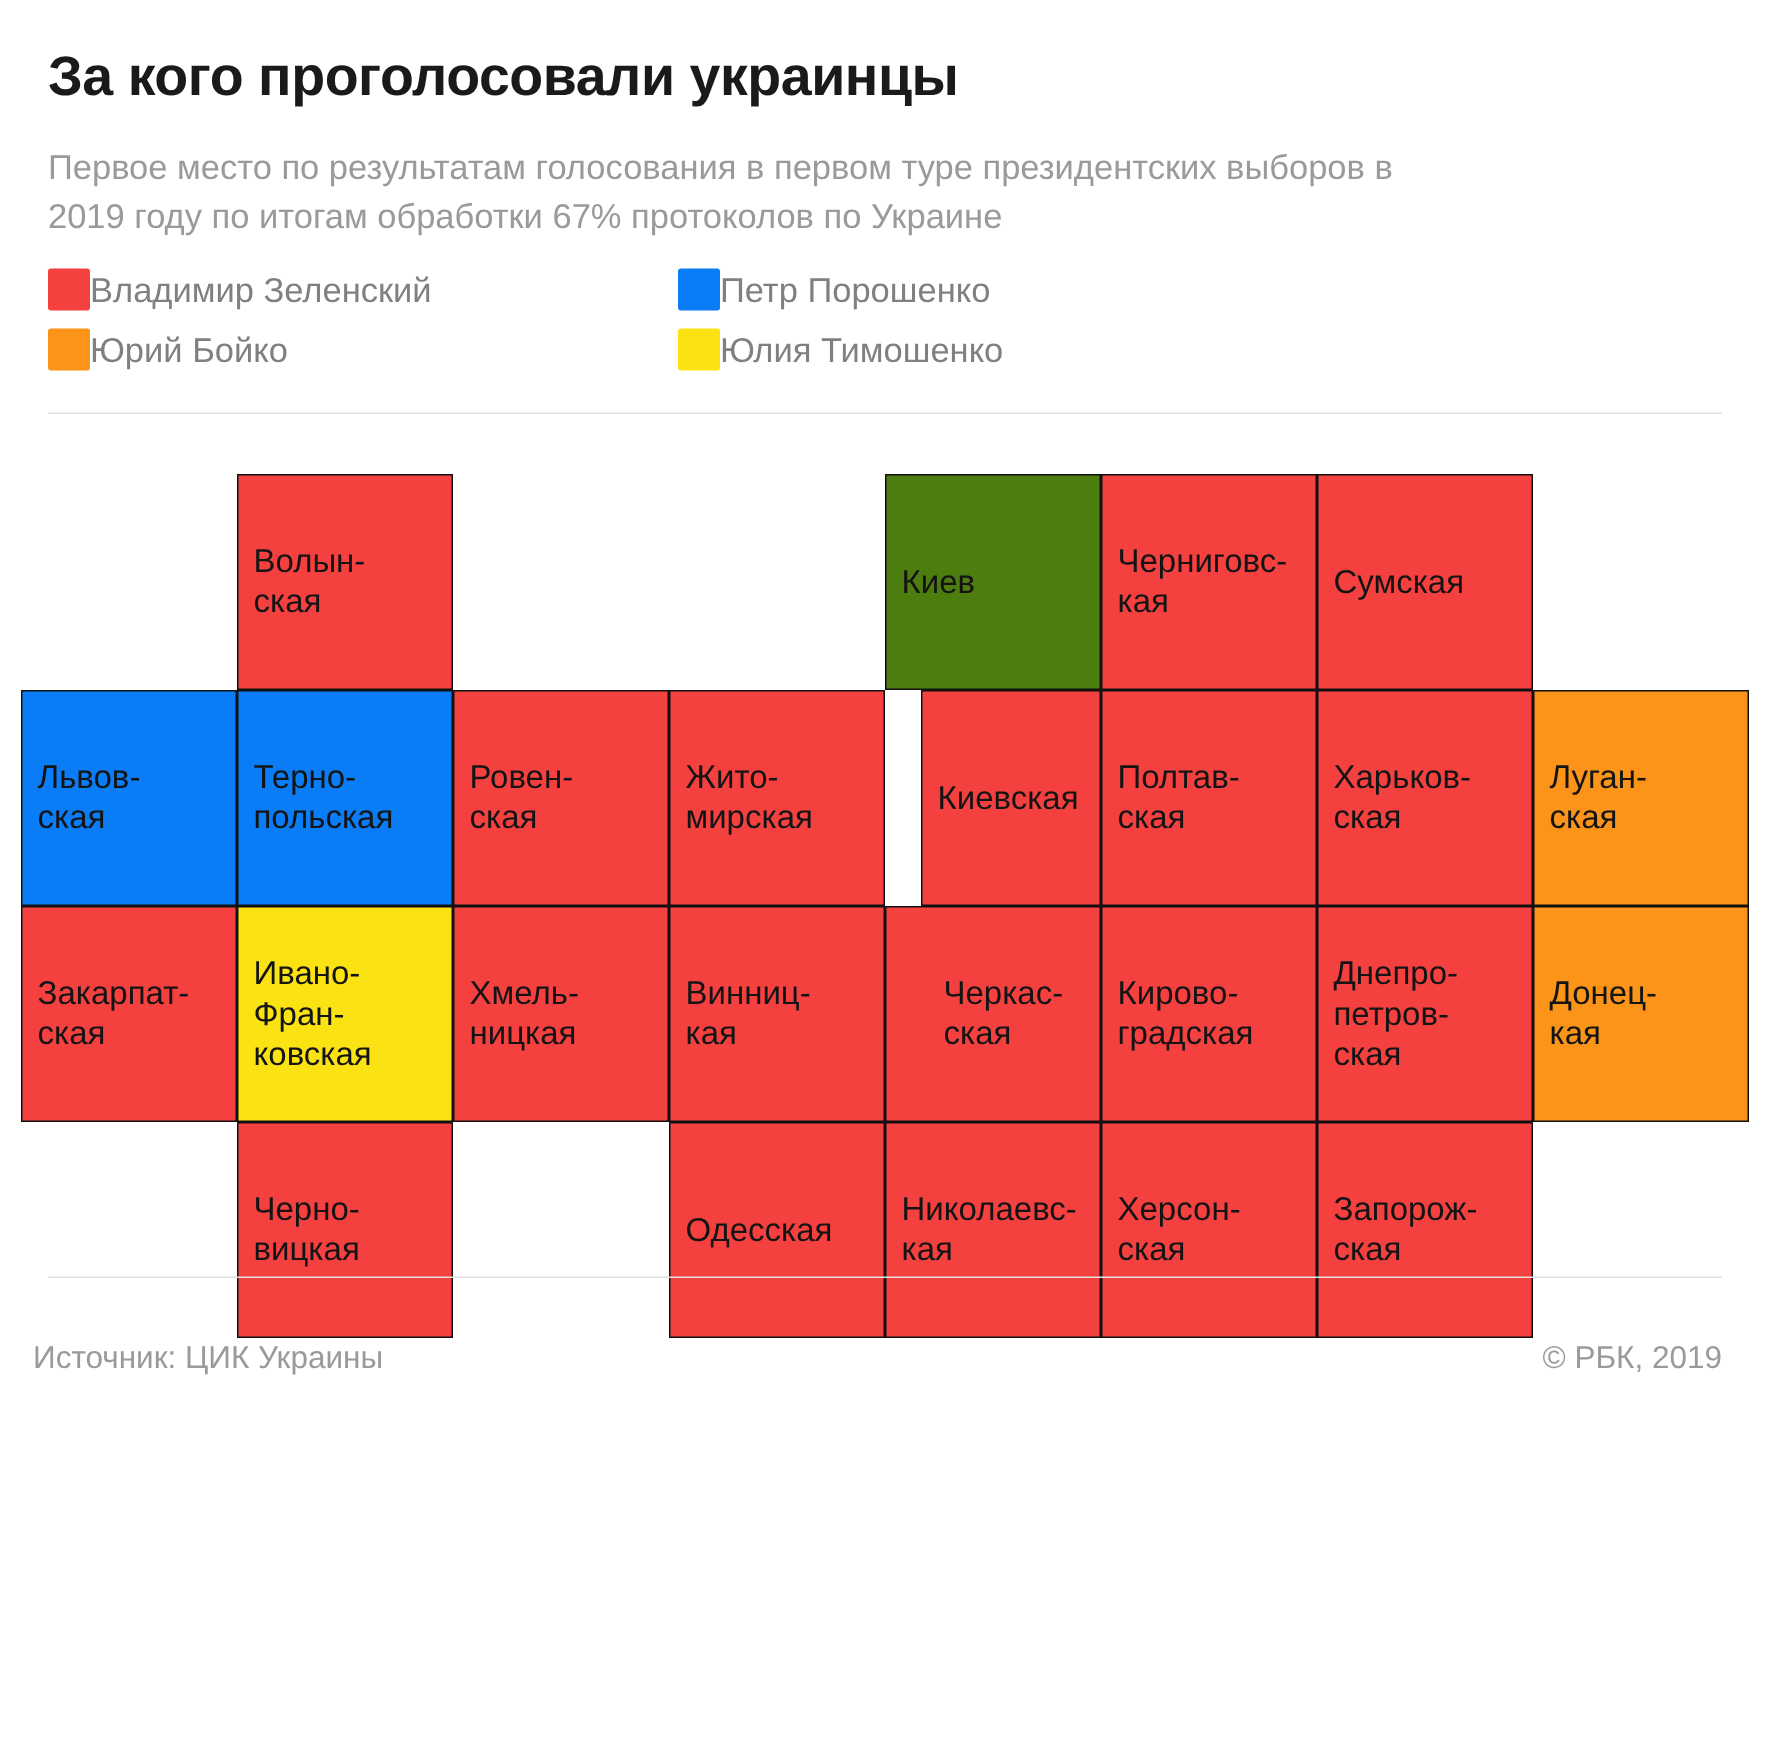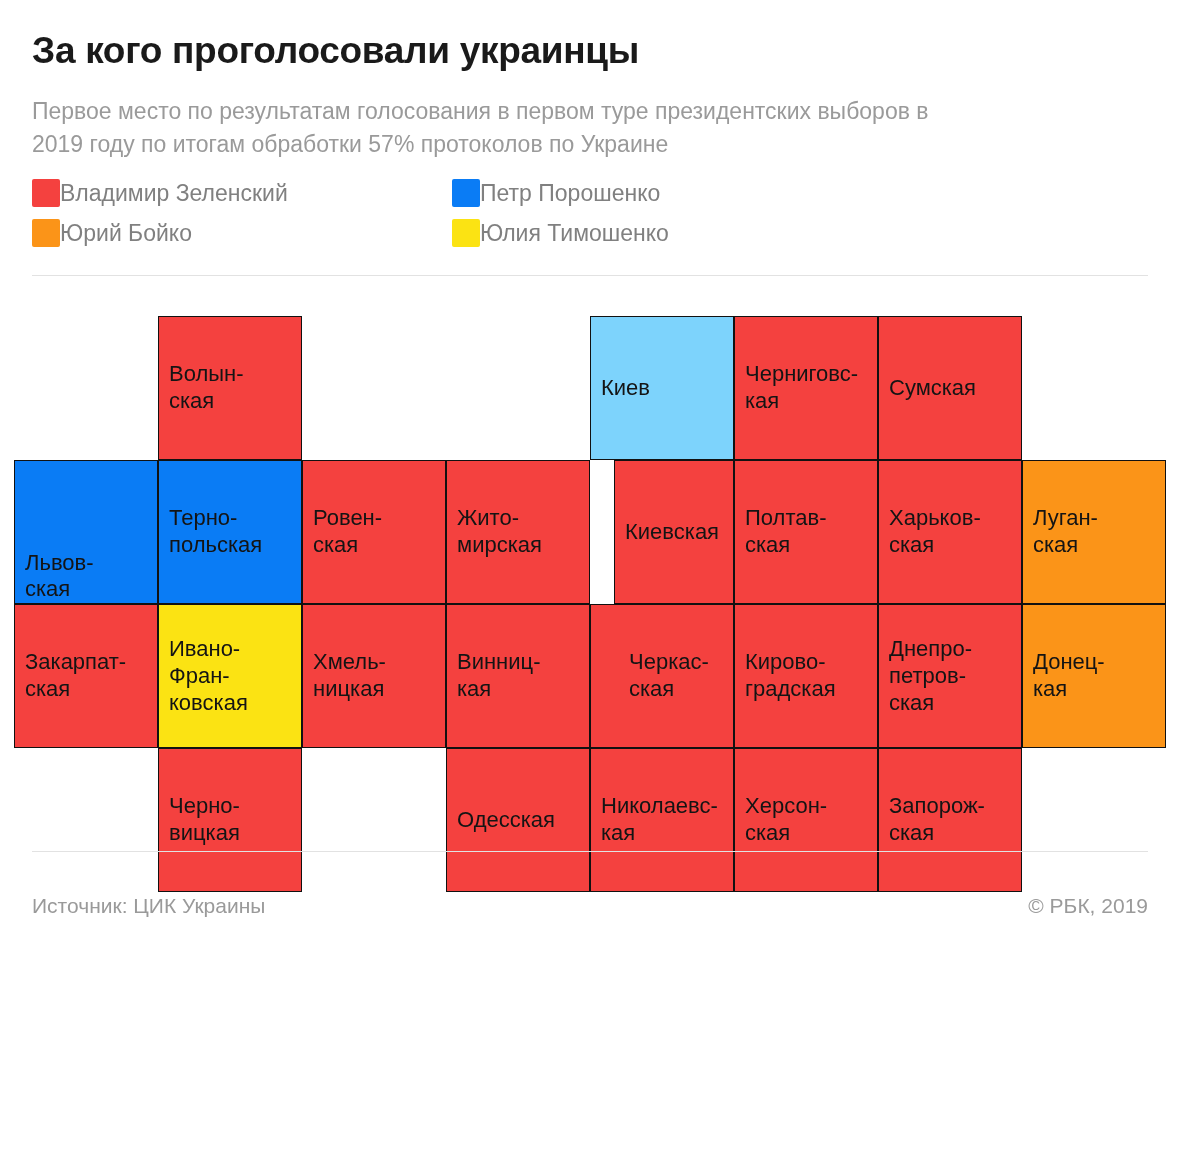--- a/index.html
+++ b/index.html
@@ -100,38 +100,38 @@
   .footer-rule {
     height: 1px;
     background: #e2e2e2;
     position: absolute;
     left: 32px;
     right: 32px;
     bottom: 104px;
   }
   .footer {
     position: absolute;
-    left: 32px;
+    left: 22px;
     right: 32px;
     bottom: 38px;
     display: flex;
     justify-content: space-between;
     align-items: center;
     font-size: 21px;
     color: #9a9a9a;
   }
 </style>
 </head>
 <body>
 
 <div class="page">
 
   <div class="title">За кого проголосовали украинцы</div>
 
-  <div class="subtitle">Первое место по результатам голосования в первом туре президентских выборов в 2019 году по итогам обработки 57% протоколов по Украине</div>
+  <div class="subtitle">Первое место по результатам голосования в первом туре президентских выборов в 2019 году по итогам обработки 67% протоколов по Украине</div>
 
   <div class="legend" id="legend">
       <div class="legend-item">
         <span class="legend-swatch" style="background: rgb(244, 65, 63);"></span>
         <span class="legend-label">Владимир Зеленский</span>
       </div>
       <div class="legend-item">
         <span class="legend-swatch" style="background: rgb(10, 124, 245);"></span>
         <span class="legend-label">Петр Порошенко</span>
       </div>
@@ -148,31 +148,31 @@
   <div class="rule"></div>
 
   <div class="grid-wrap">
     <div class="grid" id="grid">
         <div class="cell empty" style="grid-row-start: 1; grid-column-start: 1;"></div>
         <div class="cell" style="grid-row-start: 1; grid-column-start: 2; background: rgb(244, 65, 63);">
           <span class="cell-label">Волын-<br>ская</span>
         </div>
         <div class="cell empty" style="grid-row-start: 1; grid-column-start: 3;"></div>
         <div class="cell empty" style="grid-row-start: 1; grid-column-start: 4;"></div>
-        <div class="cell" style="grid-row-start: 1; grid-column-start: 5; background: #7dd3fc;">
+        <div class="cell" style="grid-row-start: 1; grid-column-start: 5; background: #4d7c0f;">
           <span class="cell-label">Киев</span>
         </div>
         <div class="cell" style="grid-row-start: 1; grid-column-start: 6; background: rgb(244, 65, 63);">
           <span class="cell-label">Черниговс-<br>кая</span>
         </div>
         <div class="cell" style="grid-row-start: 1; grid-column-start: 7; background: rgb(244, 65, 63);">
           <span class="cell-label">Сумская</span>
         </div>
         <div class="cell empty" style="grid-row-start: 1; grid-column-start: 8;"></div>
-        <div class="cell" style="grid-row-start: 2; grid-column-start: 1; background: rgb(10, 124, 245); align-items: flex-end;">
+        <div class="cell" style="grid-row-start: 2; grid-column-start: 1; background: rgb(10, 124, 245);">
           <span class="cell-label">Львов-<br>ская</span>
         </div>
         <div class="cell" style="grid-row-start: 2; grid-column-start: 2; background: rgb(10, 124, 245);">
           <span class="cell-label">Терно-<br>польская</span>
         </div>
         <div class="cell" style="grid-row-start: 2; grid-column-start: 3; background: rgb(244, 65, 63);">
           <span class="cell-label">Ровен-<br>ская</span>
         </div>
         <div class="cell" style="grid-row-start: 2; grid-column-start: 4; background: rgb(244, 65, 63);">
           <span class="cell-label">Жито-<br>мирская</span>

